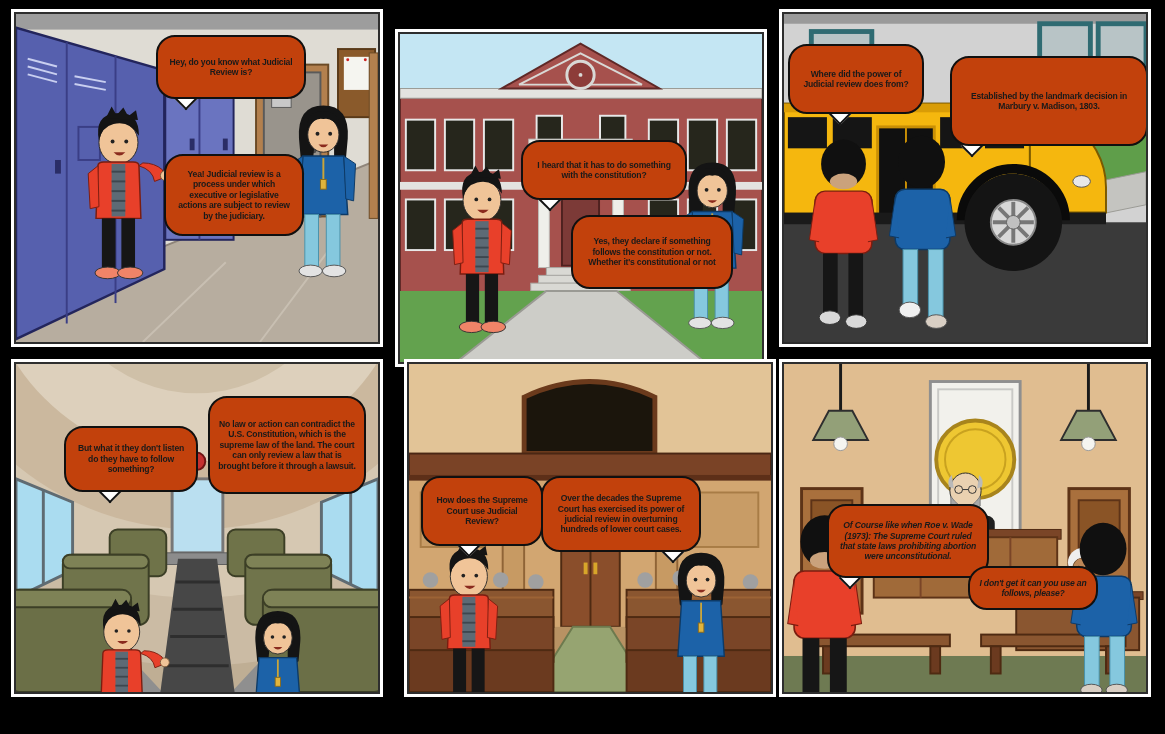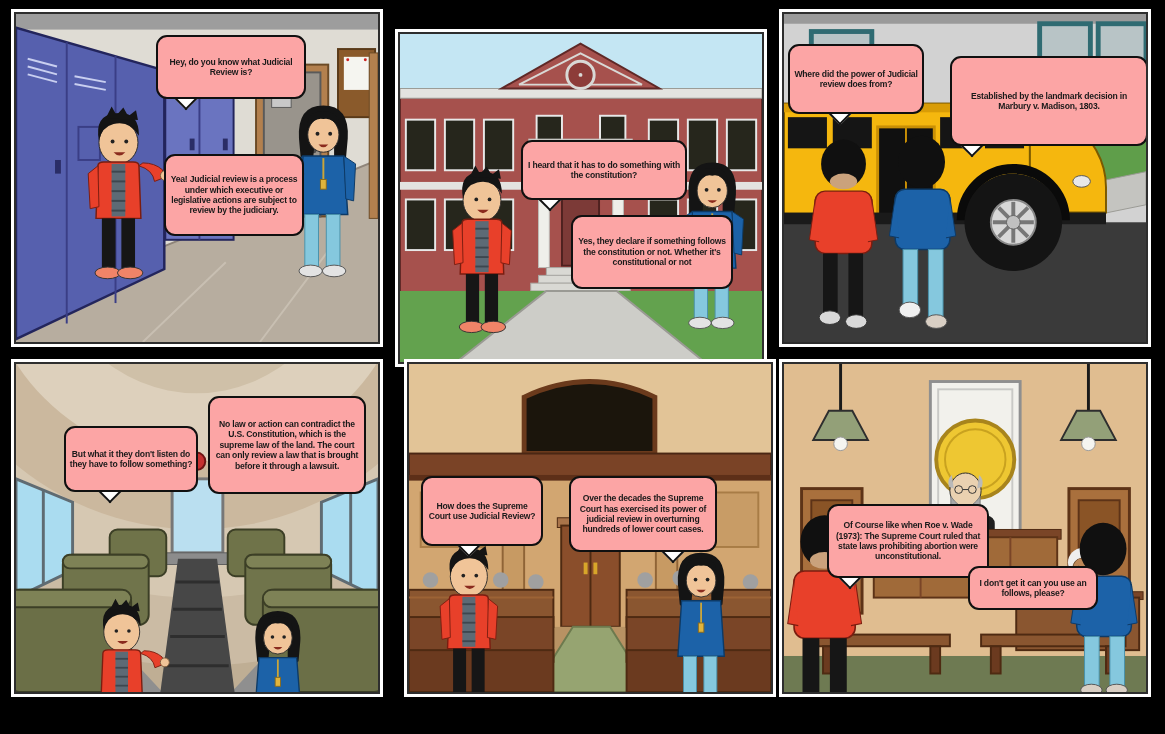--- a/index.html
+++ b/index.html
@@ -2,30 +2,30 @@
 <html><head>
 <meta charset="utf-8">
 <style>
   html,body{margin:0;padding:0;background:#000;}
   .stage{position:relative;width:1165px;height:734px;background:#000;overflow:hidden;
          font-family:"Liberation Sans",sans-serif;}
   .panel{position:absolute;width:372px;height:338px;background:#fff;padding:3px;box-sizing:border-box;}
   .art{position:relative;width:100%;height:100%;border:2px solid #2e2e2e;box-sizing:border-box;
        overflow:hidden;background:#fff;}
   .art svg{position:absolute;inset:0;width:100%;height:100%;display:block;}
-  .bubble{position:absolute;background:#fca5a5;border:2px solid #101010;border-radius:11px;
-          padding:6px 2px;box-sizing:border-box;z-index:5;
+  .bubble{position:absolute;background:#c2410c;border:2px solid #101010;border-radius:19px;
+          padding:6px 8px;box-sizing:border-box;z-index:5;
           font-weight:700;font-size:8.6px;line-height:1.22;letter-spacing:-0.2px;
           color:#1a1a1a;text-align:center;display:flex;align-items:center;justify-content:center;}
   .tail{position:absolute;width:14px;height:14px;background:#fff;transform:rotate(45deg);z-index:4;}
   .tail.down{border-right:2px solid #101010;border-bottom:2px solid #101010;bottom:-8px;}
   .tail.right{border-top:2px solid #101010;border-right:2px solid #101010;right:-8px;}
   
   .p1{left:11px;top:9px;}  .p2{left:395px;top:9px;margin-top:20px;}  .p3{left:779px;top:9px;}
-  .p4{left:11px;top:359px;}.p5{left:395px;top:359px;margin-left:9px;}.p6{left:779px;top:359px;}
+  .p4{left:11px;top:359px;}.p5{left:395px;top:359px;margin-left:9px;}.p6{left:779px;top:359px;font-style:italic;}
 </style>
 </head>
 <body>
 
 <div class="stage">
 
   <div class="panel p1">
     <div class="art">
       <svg viewBox="0 0 371 337" preserveAspectRatio="none">
         <rect width="371" height="337" fill="#dfdcd4"></rect>
@@ -456,21 +456,21 @@
           <line x1="33" y1="56" x2="33" y2="78" stroke="#caa53a" stroke-width="2"></line>
           <rect x="30" y="78" width="6" height="10" fill="#e0b43c" stroke="#8a6a1a"></rect>
           <rect x="14" y="114" width="14" height="54" fill="#85c8de" stroke="#4a92ab"></rect>
           <rect x="36" y="114" width="14" height="54" fill="#85c8de" stroke="#4a92ab"></rect>
           <ellipse cx="20" cy="172" rx="12" ry="6" fill="#f5f5f5" stroke="#555"></ellipse>
           <ellipse cx="44" cy="172" rx="12" ry="6" fill="#f5f5f5" stroke="#555"></ellipse>
         </g>
       </svg>
       <div class="bubble" style="left:12px;top:112px;width:122px;height:70px">How does the Supreme Court use Judicial Review?</div>
       <div class="tail down" style="left:52px;top:174px"></div>
-      <div class="bubble" style="left:160px;top:112px;width:148px;height:76px">Over the decades the Supreme Court has exercised its power of judicial review in overturning hundreds of lower court cases.</div>
+      <div class="bubble" style="left:132px;top:112px;width:160px;height:76px">Over the decades the Supreme Court has exercised its power of judicial review in overturning hundreds of lower court cases.</div>
       <div class="tail down" style="left:256px;top:180px"></div>
     </div>
   </div>
 
   <div class="panel p6">
     <div class="art">
       <svg viewBox="0 0 371 337" preserveAspectRatio="none">
         <rect width="371" height="337" fill="#e0bd90"></rect>
 
         <g>

